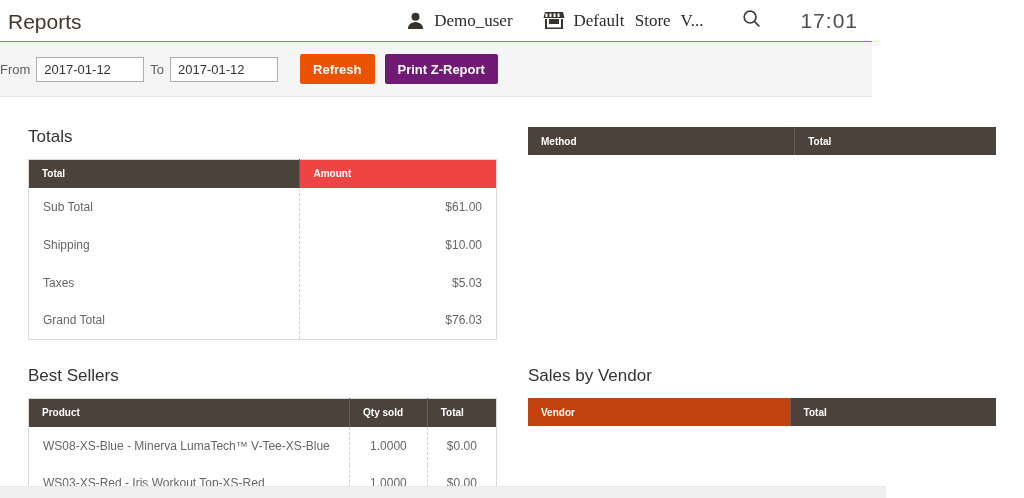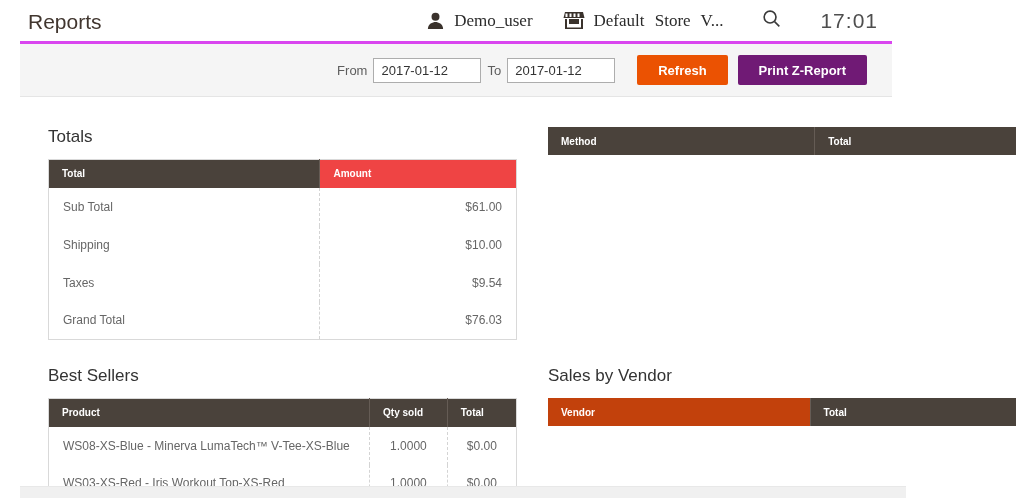--- a/index.html
+++ b/index.html
@@ -1,44 +1,44 @@
 <!DOCTYPE html>
 <html><head>
 <meta charset="utf-8">
 <style>
   * { margin:0; padding:0; box-sizing:border-box; }
   html,body { width:1024px; height:498px; overflow:hidden; background:#fff;
               font-family:"Liberation Sans","DejaVu Sans",sans-serif; }
-  .page { position:relative; width:872px; height:498px; background:#fff;margin-left:20px; }
+  .page { position:relative; width:872px; height:498px; background:#fff; }
 
   
   .top-header { height:41px; display:flex; align-items:center;
                 justify-content:space-between; padding:0 10px 0 8px; }
   .page-title { font-size:21px; color:#41362f; font-weight:400; padding-top:2px; }
   .header-right { display:flex; align-items:center; }
   .hdr-item { display:flex; align-items:center; cursor:pointer;
               font-family:"Liberation Serif","DejaVu Serif",serif;
               font-size:17px; color:#2b2b2b; }
   .hdr-item .ico { margin-right:9px; display:flex; align-items:center; }
   .user-item { margin-right:30px; }
   .store-item { margin-right:38px; word-spacing:6px; }
   .search-btn { margin-right:38px; display:flex; align-items:center; cursor:pointer; }
   .clock { font-size:21px; color:#4e4e4e; letter-spacing:1px; padding-right:4px; }
 
   
-  .toolbar { height:56px; background:#f5f5f5; border-top:3px solid #d946ef;
+  .toolbar { height:56px; background:#f5f5f5; border-top:1px solid #d946ef;
              border-bottom:1px solid #e5e5e5; display:flex; align-items:center;
-             justify-content:flex-end; padding-right:25px; }
+             padding-right:25px; }
   .date-label { font-size:13px; color:#5d5d5d; margin-right:6px; }
   .date-input { width:108px; height:25px; border:1px solid #adadad; background:#fff;
                 font-size:13px; color:#333; padding:0 7px;
                 font-family:"Liberation Sans","DejaVu Sans",sans-serif; }
   .to-label { margin-left:6px; }
   .btn { border:none; border-radius:2px; color:#fff; font-weight:bold; font-size:13px;
-         height:30px; padding:0 21px; cursor:pointer;
+         height:30px; padding:0 13px; cursor:pointer;
          font-family:"Liberation Sans","DejaVu Sans",sans-serif; }
   .btn-refresh { margin-left:22px; }
   .btn-print { margin-left:10px; }
 
   
   .content { padding:30px 0 0 28px; display:grid;
              grid-template-columns:469px 468px; column-gap:31px; row-gap:26px; }
   .section-title { font-size:17px; color:#333; font-weight:400; margin-bottom:12px; }
 
   table.report { width:100%; border-collapse:collapse; table-layout:fixed; }
@@ -124,21 +124,21 @@
           <tr>
             <td>Sub Total</td>
             <td class="num-right">$61.00</td>
           </tr>
           <tr>
             <td>Shipping</td>
             <td class="num-right">$10.00</td>
           </tr>
           <tr>
             <td>Taxes</td>
-            <td class="num-right">$9.54</td>
+            <td class="num-right">$5.03</td>
           </tr>
           <tr>
             <td>Grand Total</td>
             <td class="num-right">$76.03</td>
           </tr>
         </tbody>
       </table>
     </div>
 
     <div class="section">

